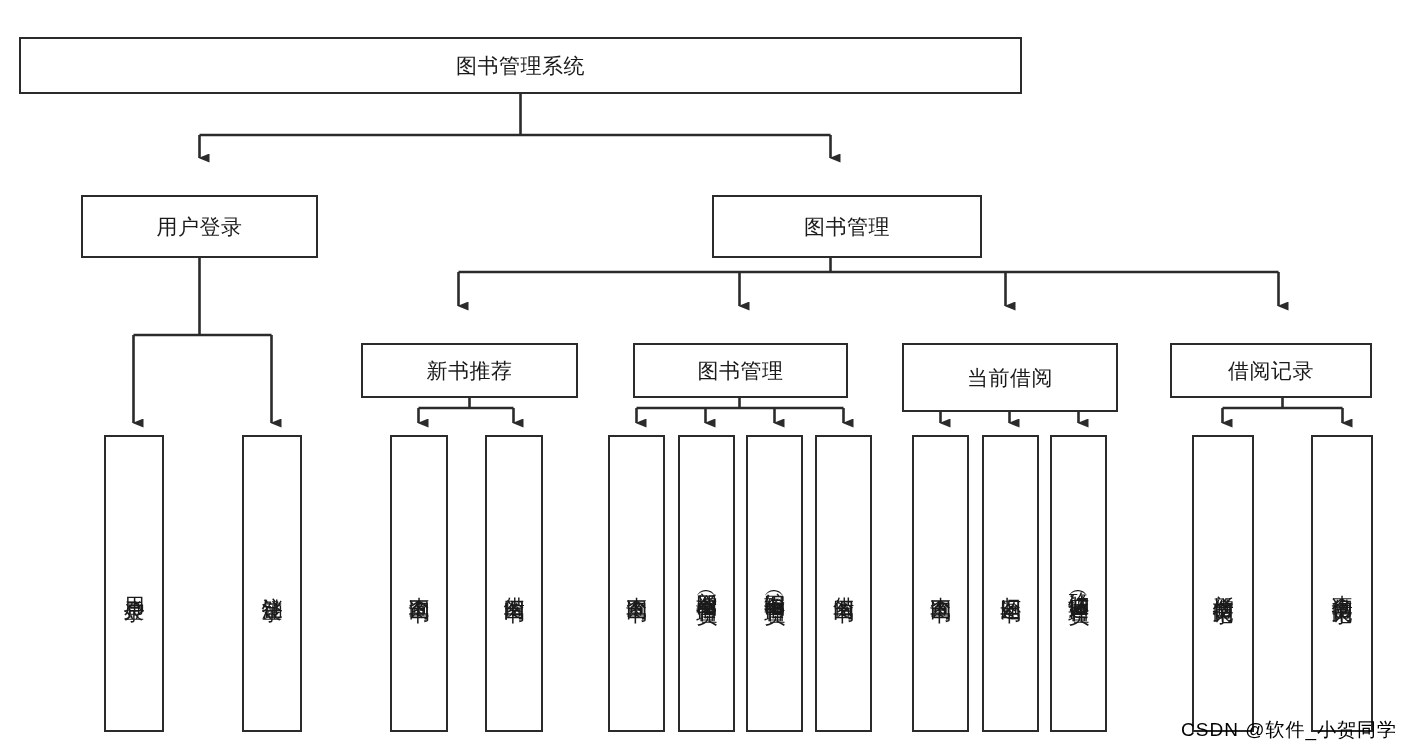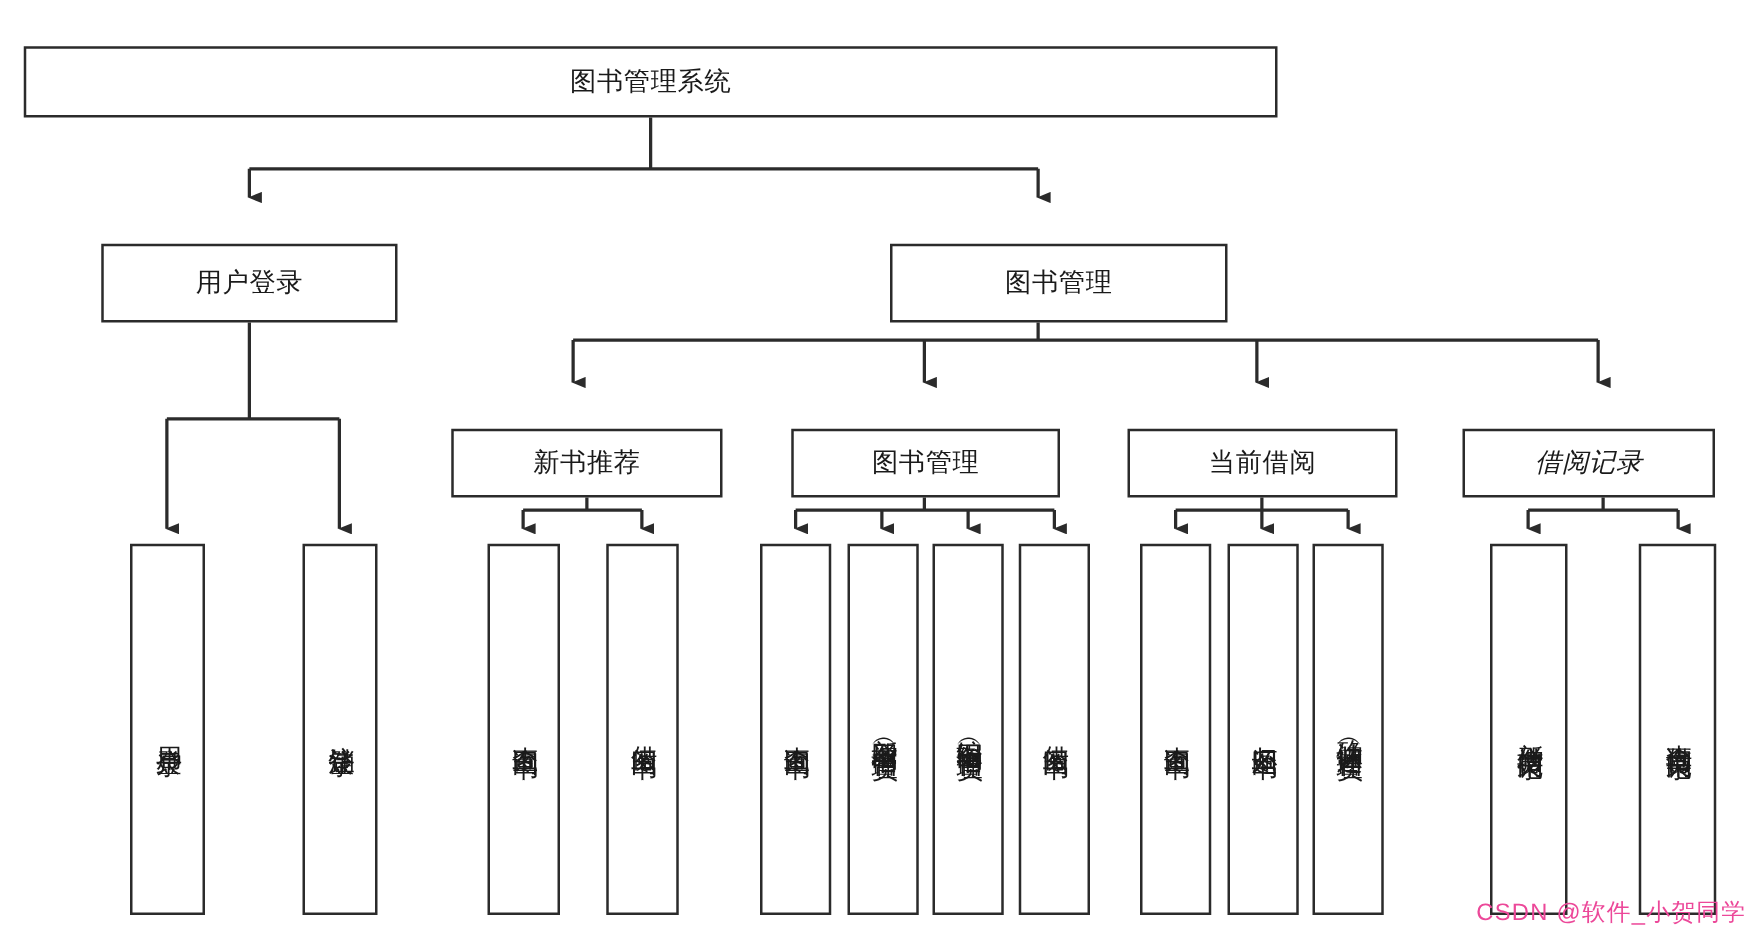--- a/index.html
+++ b/index.html
@@ -53,21 +53,21 @@
     writing-mode: vertical-rl;
     text-orientation: upright;
     display: block;
     text-align: center;
   }
   #watermark {
     position: absolute;
     right: 8px;
     bottom: 4px;
     font-size: 19px;
-    color: #ec4899;
+    color: #000000;
     letter-spacing: 1px;
     white-space: nowrap;
     font-family: "Liberation Sans", "DejaVu Sans", sans-serif;
   }
 </style>
 </head>
 <body>
 
 <div id="canvas">
 
@@ -132,24 +132,24 @@
   <div class="node horiz" id="node-l2-1" style="left: 712px; top: 170px; width: 270px; height: 63px;">
     <span>图书管理</span>
   </div>
 
   <div class="node horiz" id="node-l3-0" style="left: 361px; top: 318px; width: 217px; height: 55px;">
     <span>新书推荐</span>
   </div>
   <div class="node horiz" id="node-l3-1" style="left: 633px; top: 318px; width: 215px; height: 55px;">
     <span>图书管理</span>
   </div>
-  <div class="node horiz" id="node-l3-2" style="left: 902px; top: 318px; width: 216px; height: 55px;">
+  <div class="node horiz" id="node-l3-2" style="left: 902px; top: 318px; width: 216px; height: 69px;">
     <span>当前借阅</span>
   </div>
-  <div class="node horiz" id="node-l3-3" style="left: 1170px; top: 318px; width: 202px; height: 55px; font-style: italic;">
+  <div class="node horiz" id="node-l3-3" style="left: 1170px; top: 318px; width: 202px; height: 55px;">
     <span>借阅记录</span>
   </div>
 
   <div class="node vert" id="node-leaf-0" style="left: 104px; top: 435px; width: 60px; height: 297px;">
     <span class="vtext">用户登录</span>
   </div>
   <div class="node vert" id="node-leaf-1" style="left: 242px; top: 435px; width: 60px; height: 297px;">
     <span class="vtext">注销登录</span>
   </div>
   <div class="node vert" id="node-leaf-2" style="left: 390px; top: 435px; width: 58px; height: 297px;">

